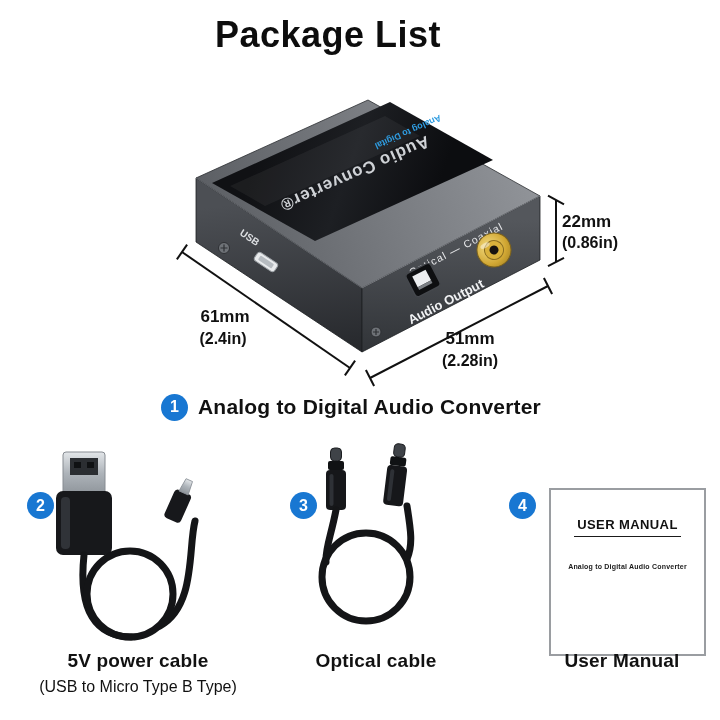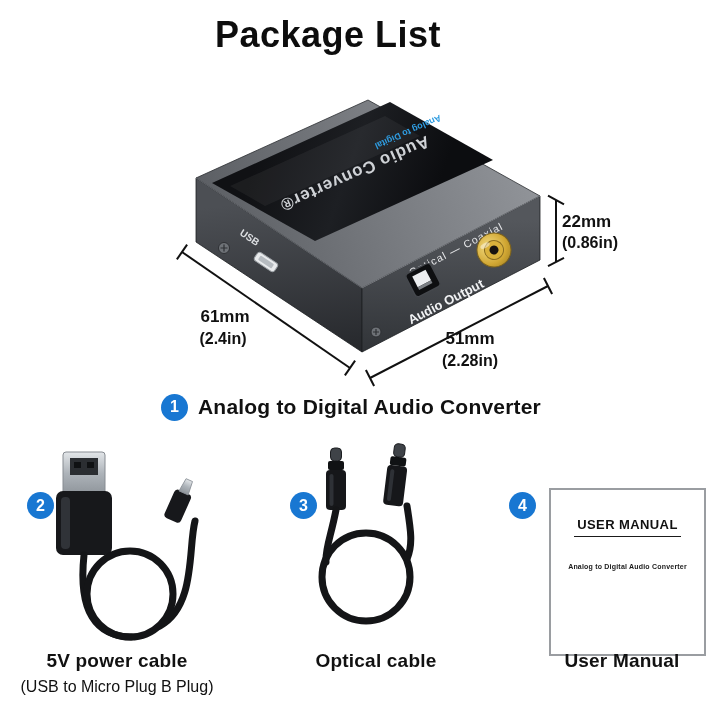--- a/index.html
+++ b/index.html
@@ -175,23 +175,23 @@
 
   <span class="badge abs" style="left:27px;top:492px;">2</span>
   <span class="badge abs" style="left:290px;top:492px;">3</span>
   <span class="badge abs" style="left:509px;top:492px;">4</span>
 
   <div class="manual">
     <div class="manual-title">USER MANUAL</div>
     <div class="manual-subtitle">Analog to Digital Audio Converter</div>
   </div>
 
-  <div class="caption" style="left:1px;top:650px;width:232px;">
+  <div class="caption" style="left:22px;top:650px;width:232px;">
     <div class="caption-main">5V power cable</div>
-    <div class="caption-sub">(USB to Micro Plug B Plug)</div>
+    <div class="caption-sub">(USB to Micro Type B Type)</div>
   </div>
   <div class="caption" style="left:286px;top:650px;width:180px;">
     <div class="caption-main">Optical cable</div>
   </div>
   <div class="caption" style="left:532px;top:650px;width:180px;">
     <div class="caption-main">User Manual</div>
   </div>
 
 </div>
 

